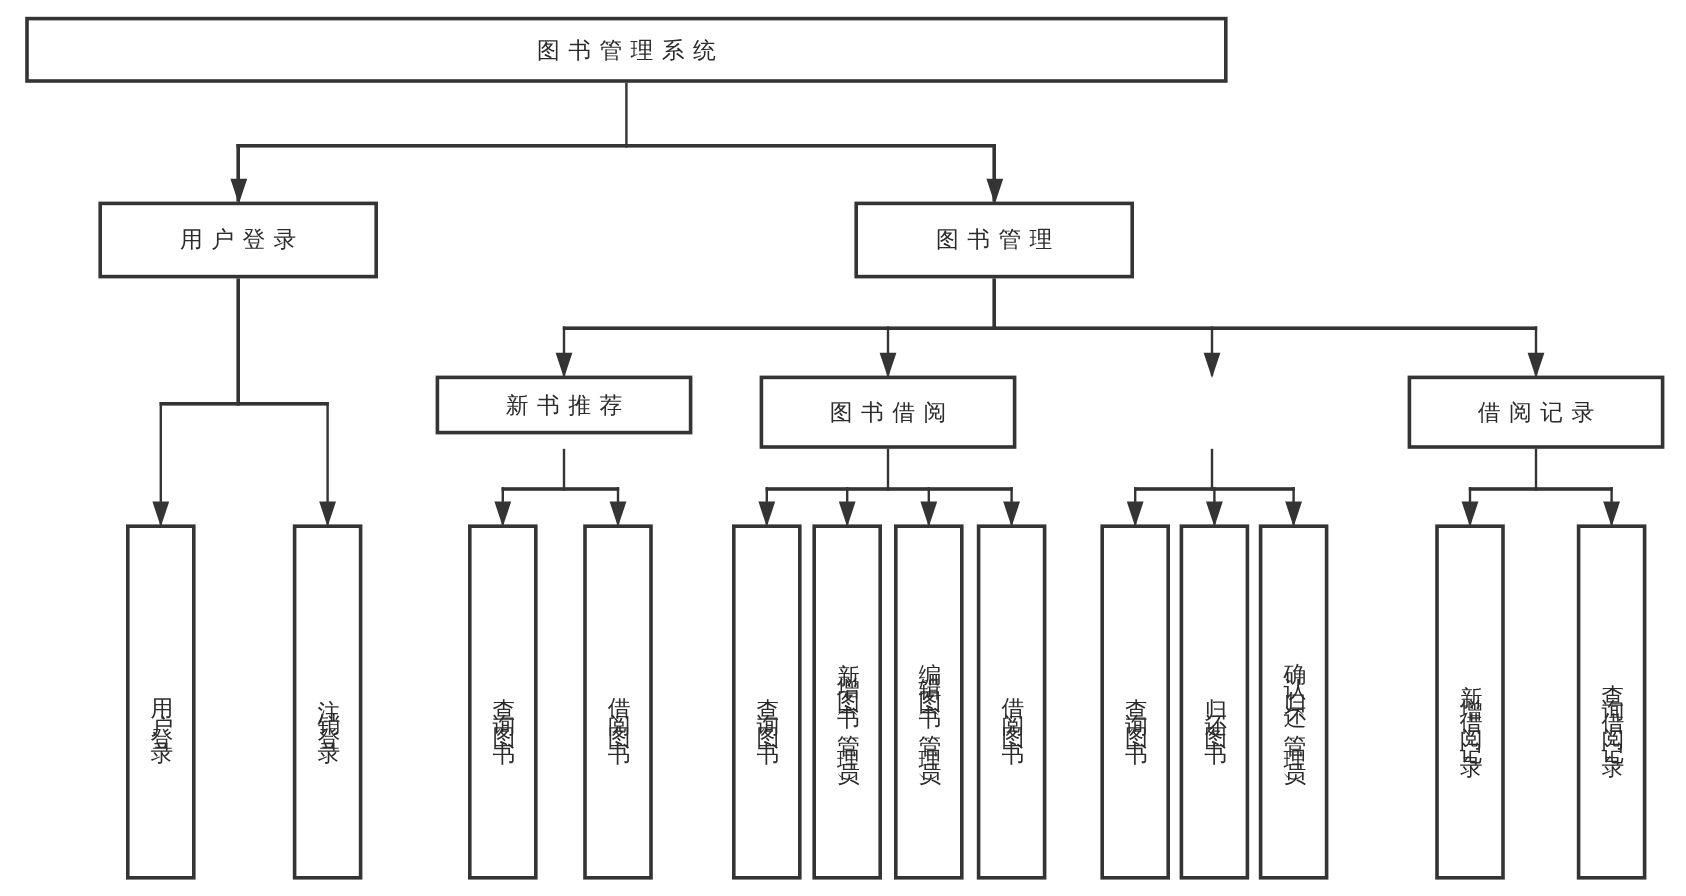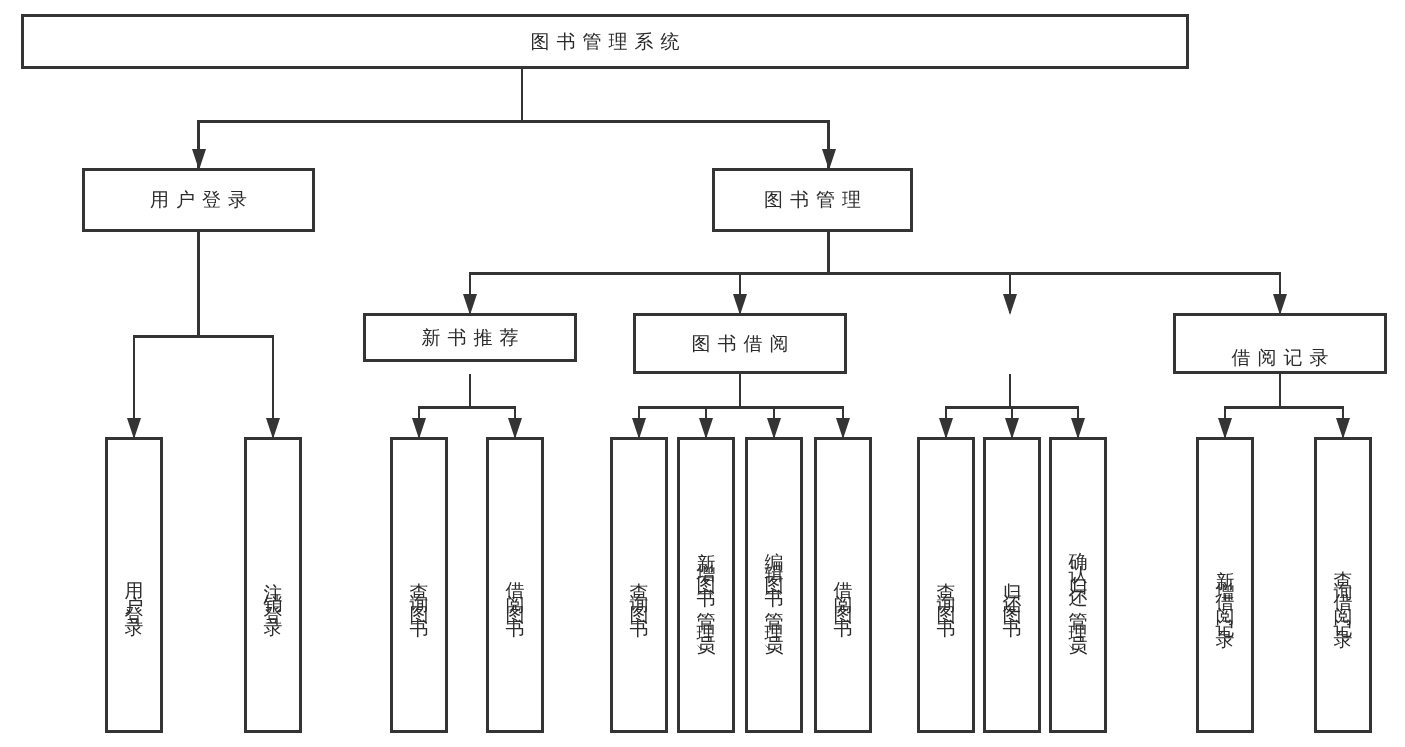--- a/index.html
+++ b/index.html
@@ -55,42 +55,42 @@
     letter-spacing: 1px;
     z-index: 10;
     white-space: nowrap;
     text-shadow: 0 0 2px rgba(255,255,255,0.75);
   }
 </style>
 </head>
 <body>
 
 <div class="canvas" id="canvas">
-<div class="node" style="left: 21px; top: 14px; width: 1168px; height: 55px;">
+<div class="node" style="left: 21px; top: 14px; width: 1002px; height: 55px;">
       <span class="lbl">图书管理系统</span>
     </div>
     <div class="node" style="left: 82px; top: 168px; width: 233px; height: 64px;">
       <span class="lbl">用户登录</span>
     </div>
-    <div class="node" style="left: 712px; top: 168px; width: 201px; height: 64px;">
+    <div class="node" style="left: 712px; top: 168px; width: 233px; height: 64px;">
       <span class="lbl">图书管理</span>
     </div>
     <div class="node leaf" style="left: 105px; top: 437px; width: 58px; height: 296px;">
       <span class="lbl">用户登录</span>
     </div>
     <div class="node leaf" style="left: 244px; top: 437px; width: 58px; height: 296px;">
       <span class="lbl">注销登录</span>
     </div>
     <div class="node" style="left: 363px; top: 313px; width: 214px; height: 49px;">
       <span class="lbl">新书推荐</span>
     </div>
     <div class="node" style="left: 633px; top: 313px; width: 214px; height: 61px;">
       <span class="lbl">图书借阅</span>
     </div>
-    <div class="node" style="left: 1173px; top: 313px; width: 214px; height: 61px; align-items: flex-end;">
+    <div class="node" style="left: 1173px; top: 313px; width: 214px; height: 61px;">
       <span class="lbl">借阅记录</span>
     </div>
     <div class="node leaf" style="left: 390px; top: 437px; width: 58px; height: 296px;">
       <span class="lbl">查询图书</span>
     </div>
     <div class="node leaf" style="left: 486px; top: 437px; width: 58px; height: 296px;">
       <span class="lbl">借阅图书</span>
     </div>
     <div class="node leaf" style="left: 610px; top: 437px; width: 58px; height: 296px;">
       <span class="lbl">查询图书</span>

